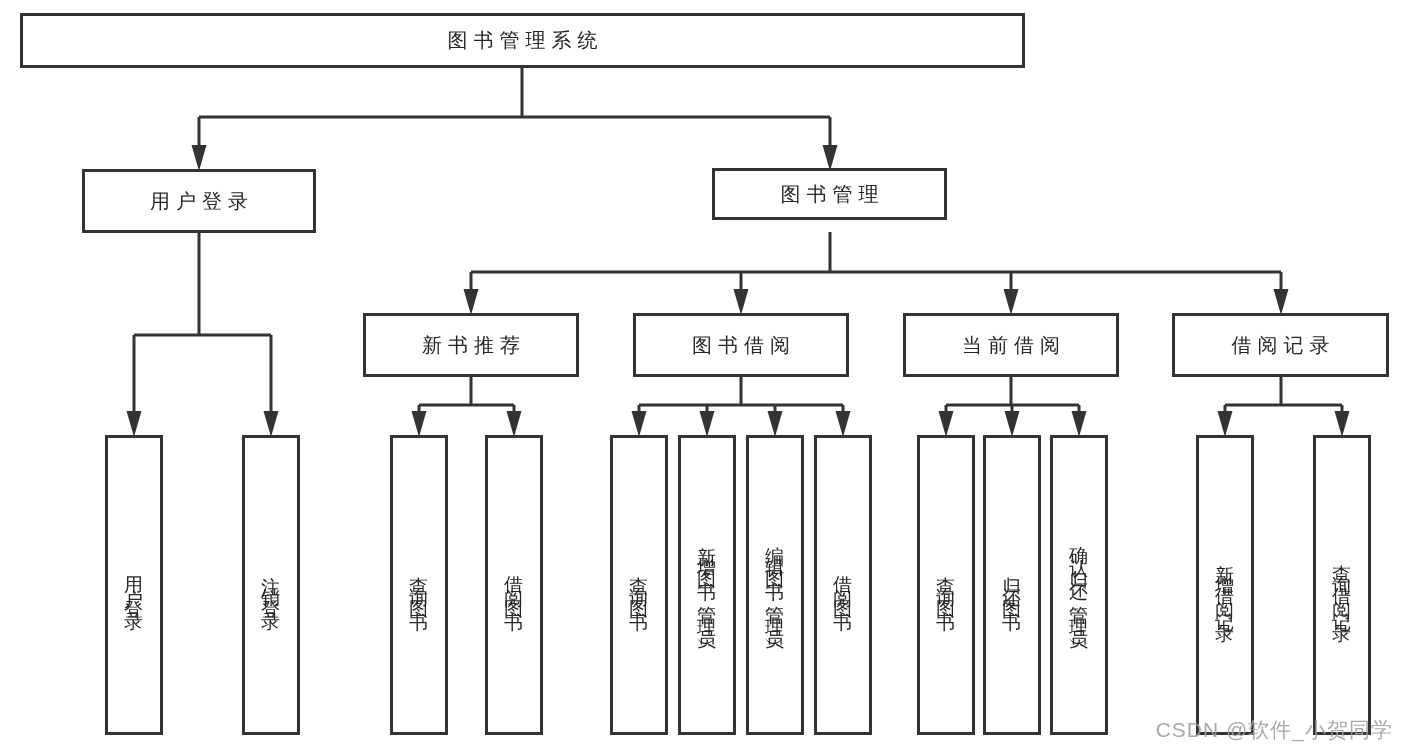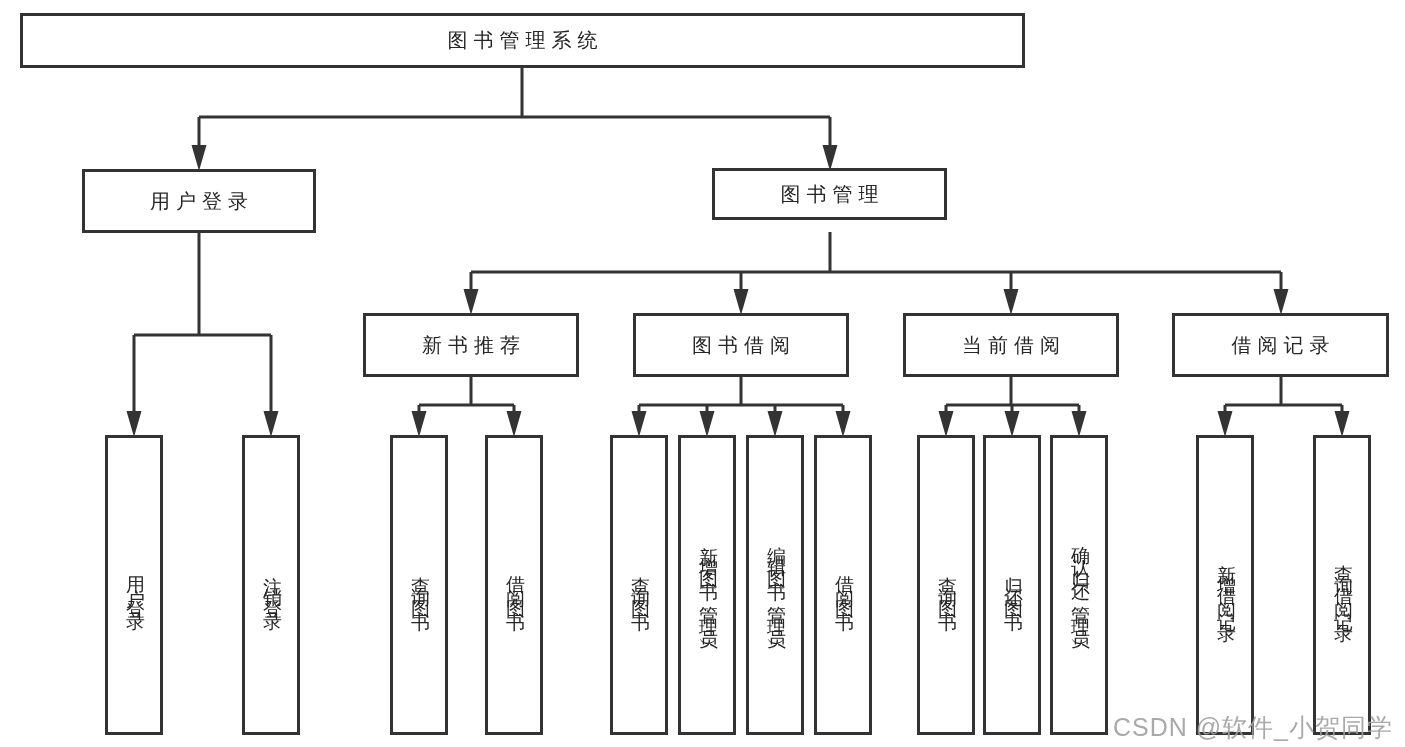--- a/index.html
+++ b/index.html
@@ -37,21 +37,20 @@
   }
 
   .node {
     position: absolute;
     background: var(--background);
     border: 3px solid var(--line);
     display: flex;
     align-items: center;
     justify-content: center;
     color: var(--text);
-    font-family: Liberation Mono, monospace;
   }
   .hbox span {
     font-size: 20px;
     letter-spacing: 6px;
     text-indent: 6px;
     white-space: nowrap;
     color: var(--text);
   }
   .vbox span {
     writing-mode: vertical-lr;
@@ -79,21 +78,21 @@
   .l-g2a { left: 390px; }  .l-g2b { left: 485px; }
   .l-g3a { left: 610px; }  .l-g3b { left: 678px; }
   .l-g3c { left: 746px; }  .l-g3d { left: 814px; }
   .l-g4a { left: 917px; }  .l-g4b { left: 983px; }  .l-g4c { left: 1050px; }
   .l-g5a { left: 1196px; } .l-g5b { left: 1313px; }
 
   .watermark {
     position: absolute;
     right: 12px;
     bottom: 3px;
-    font-size: 25px;
+    font-size: 21px;
     color: var(--watermark);
     opacity: 0.9;
     letter-spacing: 1px;
     white-space: nowrap;
   }
 </style>
 </head>
 <body>
 
 <div class="canvas">

